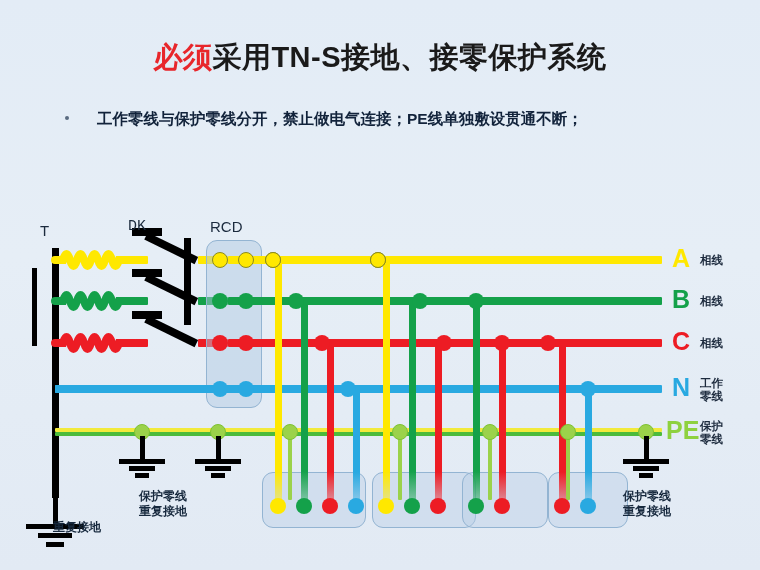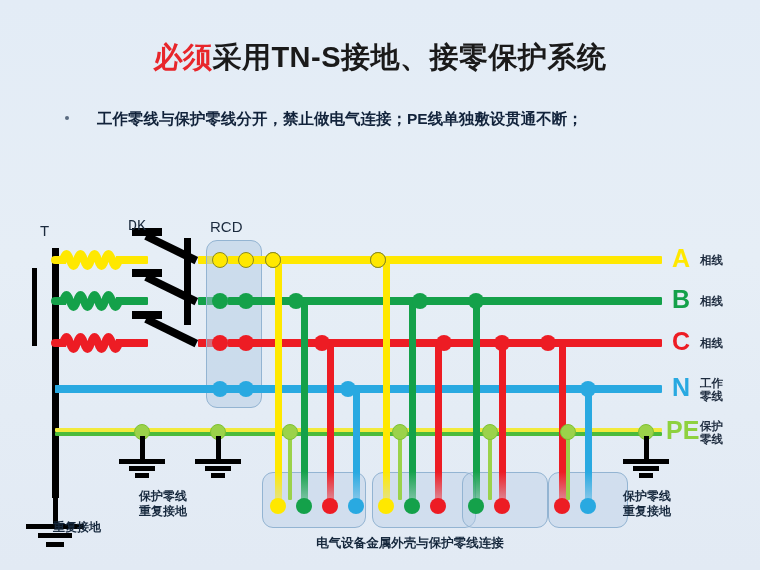--- a/index.html
+++ b/index.html
@@ -212,21 +212,20 @@
   <div class="toplbl" style="left:40px;top:222px;">T</div>
   <div class="toplbl" style="left:128px;top:218px;font-family:Liberation Mono, monospace;">DK</div>
   <div class="toplbl" style="left:210px;top:218px;">RCD</div>
 
   <div class="sublbl" style="left:22px;top:520px;width:110px;">重复接地</div>
   <div class="sublbl" style="left:108px;top:489px;width:110px;">保护零线
 重复接地</div>
   <div class="sublbl" style="left:592px;top:489px;width:110px;">保护零线
 重复接地</div>
 
-  <div class="cap" style="left:250px;top:536px;width:320px;">电气设备金属外壳与保护零线连接</div>
 
 <div class="plet" style="left:672px;top:246px;color:#ffe800;">A</div>
     <div class="pdesc" style="left:700px;top:254px;white-space:pre-line;">相线</div>
     <div class="plet" style="left:672px;top:287px;color:#14a14a;">B</div>
     <div class="pdesc" style="left:700px;top:295px;white-space:pre-line;">相线</div>
     <div class="plet" style="left:672px;top:329px;color:#ed1c24;">C</div>
     <div class="pdesc" style="left:700px;top:337px;white-space:pre-line;">相线</div>
     <div class="plet" style="left:672px;top:375px;color:#29a9e1;">N</div>
     <div class="pdesc" style="left:700px;top:377px;white-space:pre-line;">工作
 零线</div>

